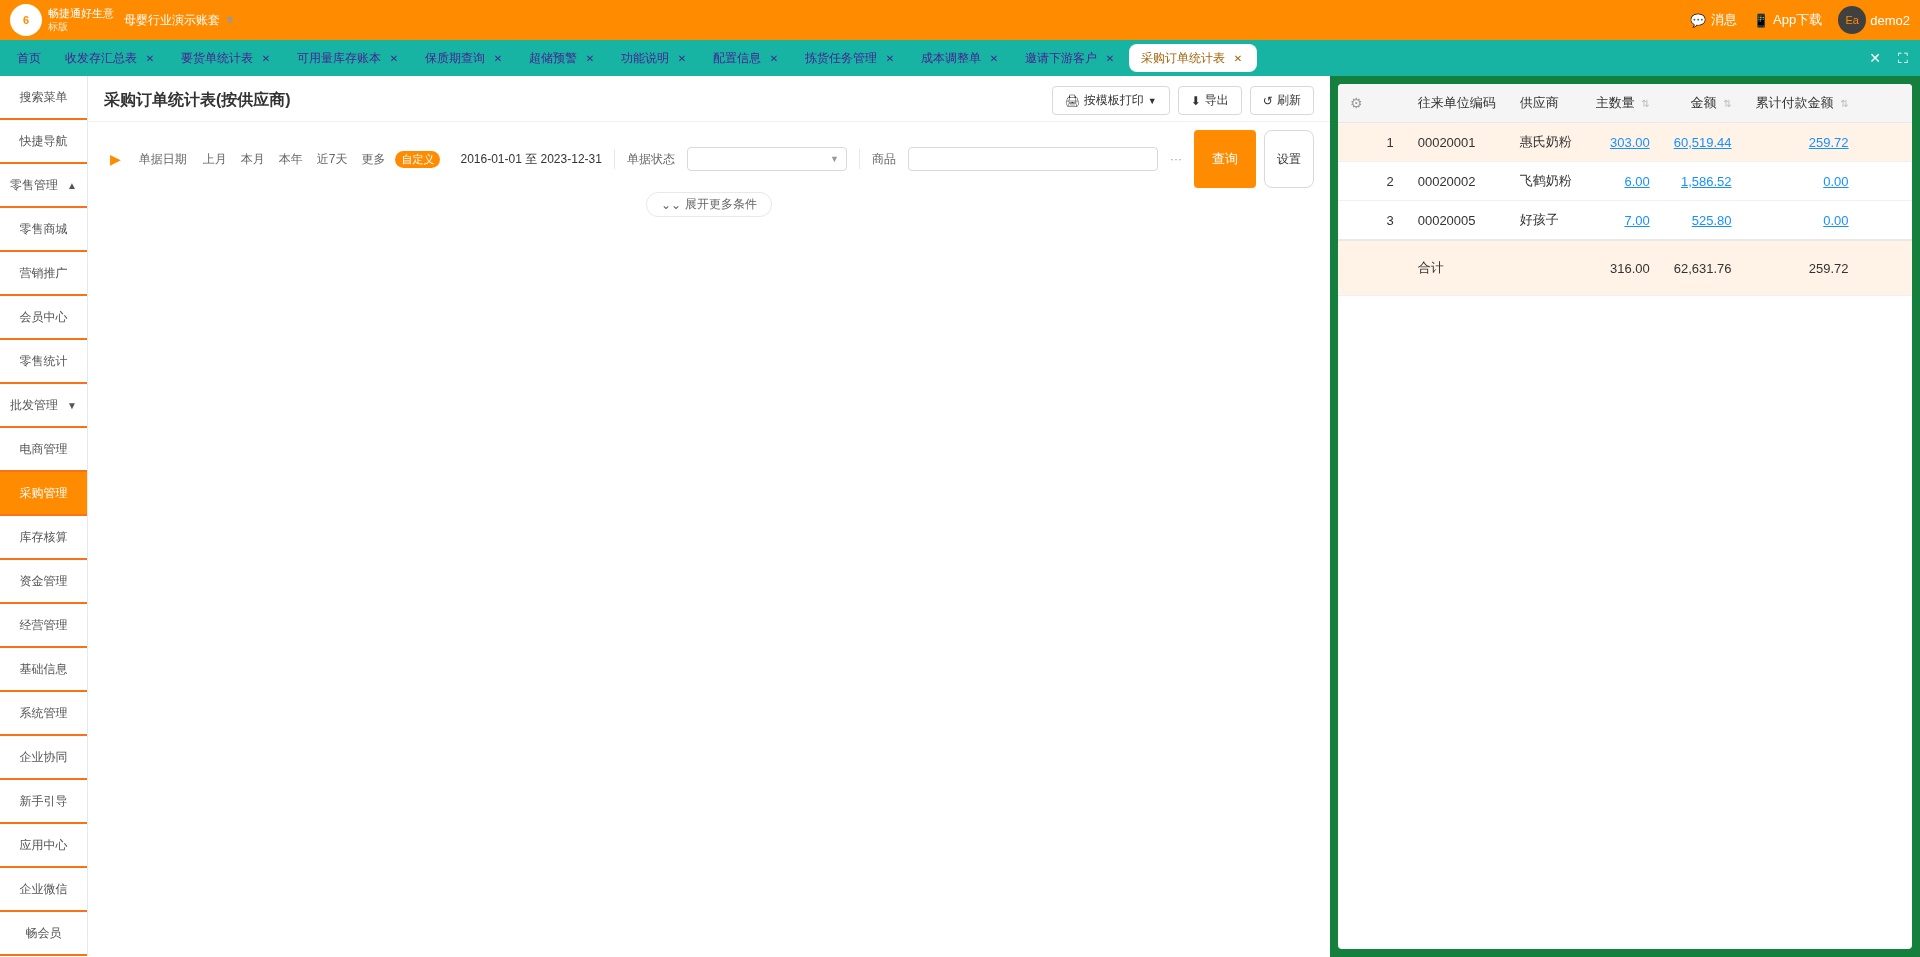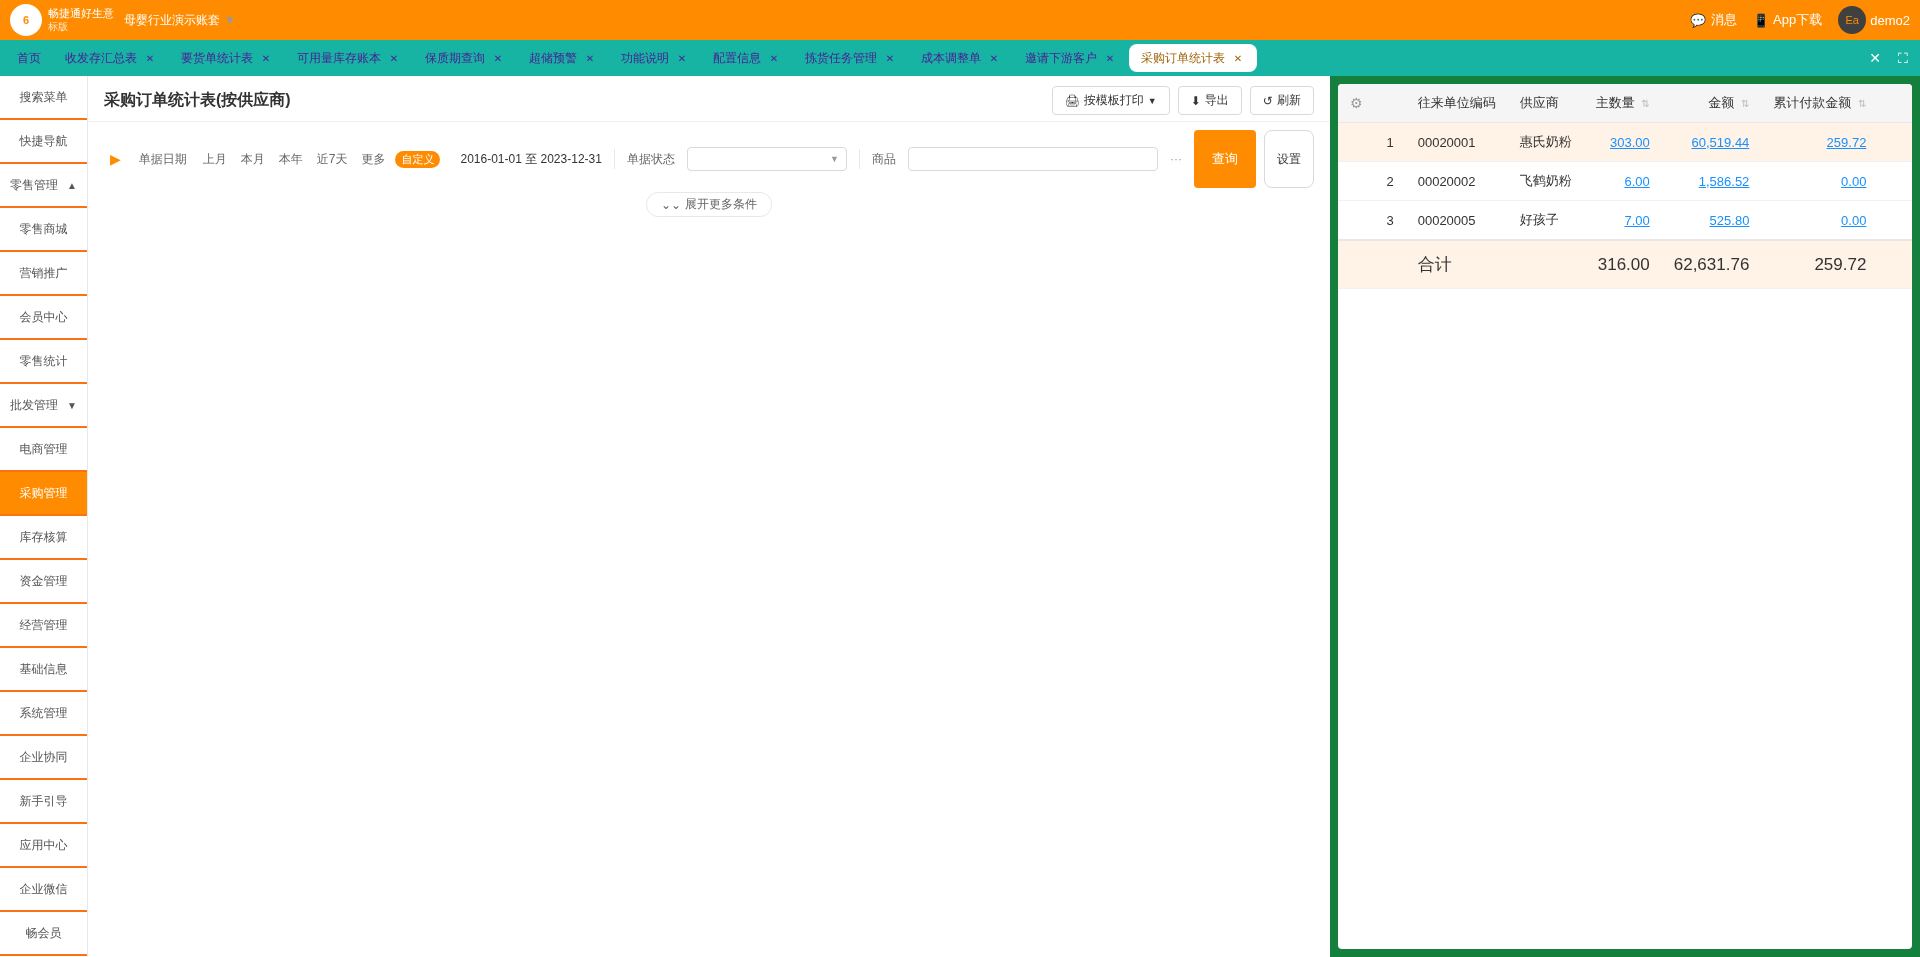--- a/index.html
+++ b/index.html
@@ -66,21 +66,21 @@
     .data-table td { padding: 10px 12px; font-size: 13px; border-bottom: 1px solid #f0f0f0; white-space: nowrap; }
     .data-table td.number { text-align: right; }
     .data-table td.center { text-align: center; }
     .data-table tr.highlighted td { background: #fff3e8; }
     .link-value { color: #1890ff; text-decoration: underline; cursor: pointer; }
     .settings-icon { color: #999; font-size: 14px; cursor: pointer; }
     .sort-icon { color: #bbb; font-size: 10px; margin-left: 3px; }
 
     
     .table-footer { background: #fff3e8; border-top: 2px solid #e8e8e8; }
-    .table-footer td { padding: 12px 12px; font-weight: 500; font-size: 17px; }
+    .table-footer td { padding: 18px 12px; font-weight: 500; font-size: 13px; }
 
     
     .header-filter-block { background: white; flex-shrink: 0; }
     .header-line { padding: 10px 16px 6px; display: flex; align-items: center; justify-content: space-between; }
     .filter-line2 { padding: 4px 16px 8px; display: flex; align-items: center; justify-content: center; }
 
     .toggle-collapse { background: none; border: none; color: #ff8c00; font-size: 14px; cursor: pointer; padding: 2px 6px; }
 
     
     .down-arrow { font-size: 9px; color: #999; }

